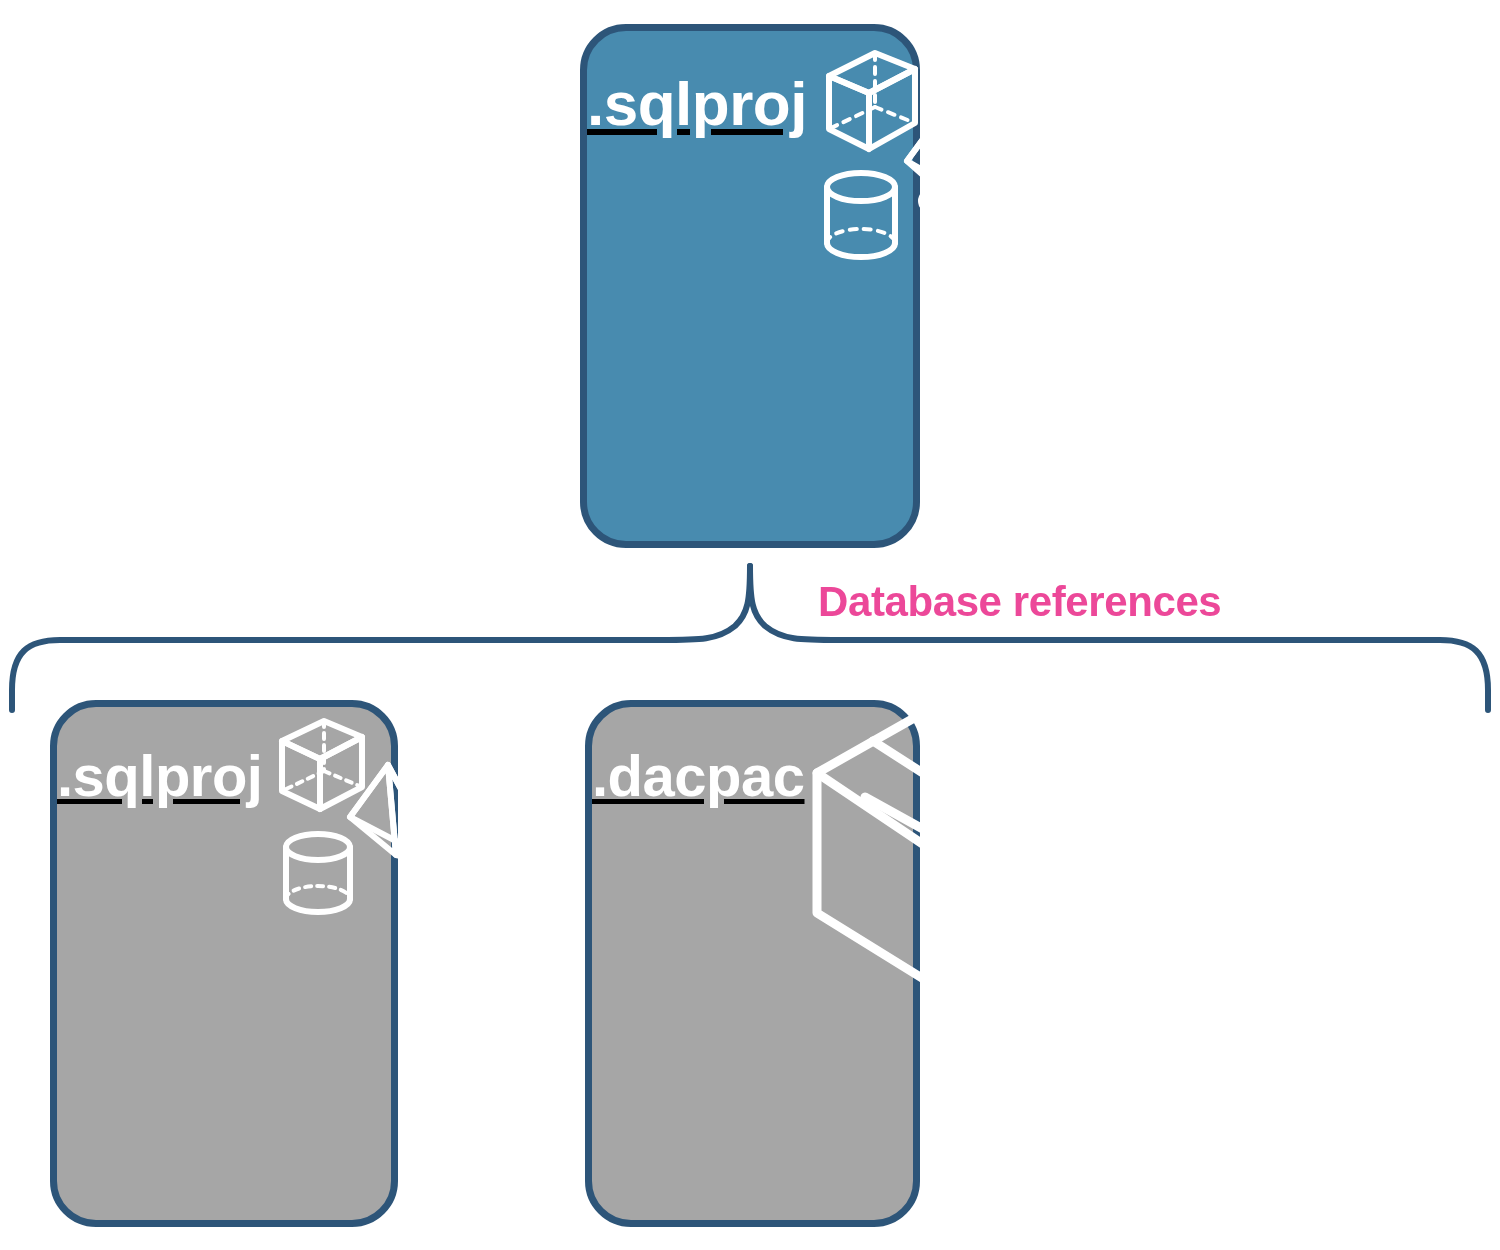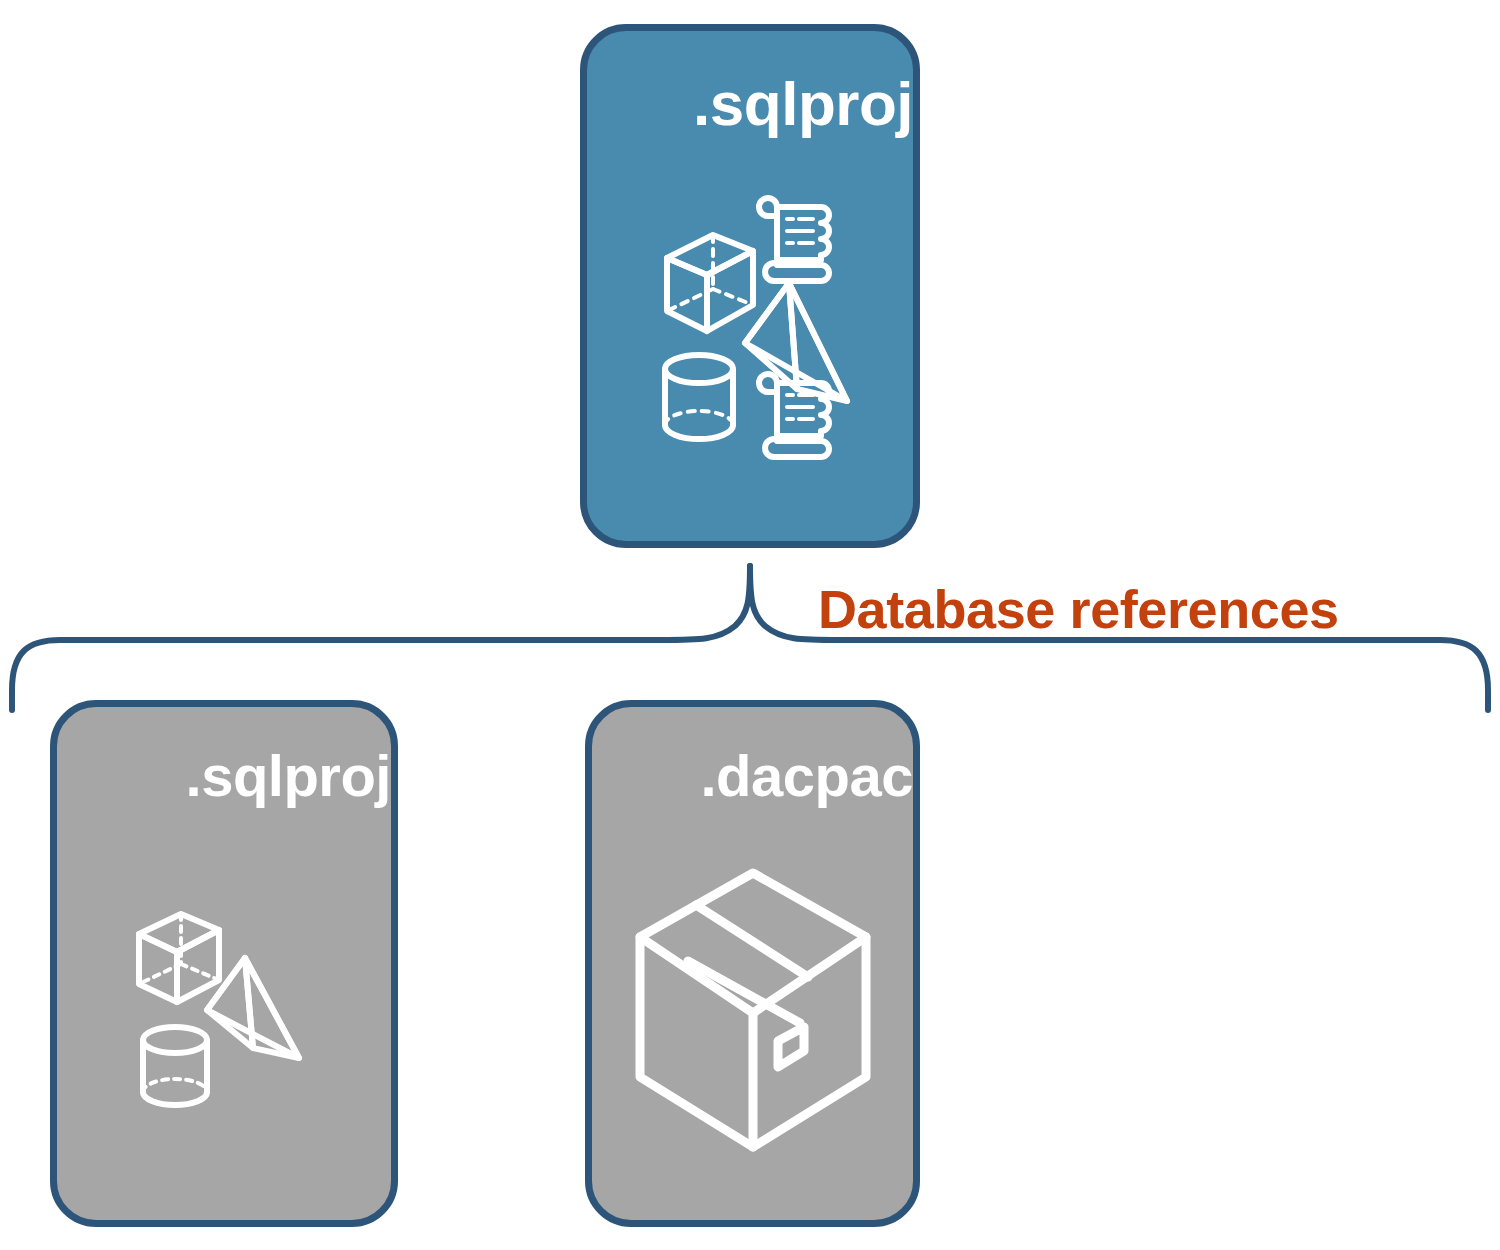--- a/index.html
+++ b/index.html
@@ -21,22 +21,23 @@
     width: 1500px;
     height: 1250px;
   }
 
   .node {
     position: absolute;
     box-sizing: border-box;
     border: 7px solid #2d5579;
     border-radius: 46px;
     display: flex;
-    flex-direction: column;
-    align-items: flex-end;
+    flex-direction: row;
+    align-items: flex-start;
+    text-decoration: underline;
   }
 
   .node.root {
     left: 580px;
     top: 24px;
     width: 340px;
     height: 524px;
     background: #488baf;
   }
 
@@ -88,23 +89,23 @@
     top: 540px;
     width: 1500px;
     height: 200px;
     pointer-events: none;
   }
 
   #brace-label {
     position: absolute;
     left: 818px;
     top: 578px;
-    font-size: 54px;
+    font-size: 42px;
     font-weight: bold;
-    color: #c2410c;
+    color: #ec4899;
     letter-spacing: -0.4px;
     white-space: nowrap;
   }
 </style>
 </head>
 <body>
 
 <div id="stage">
 
   <div class="node root">

